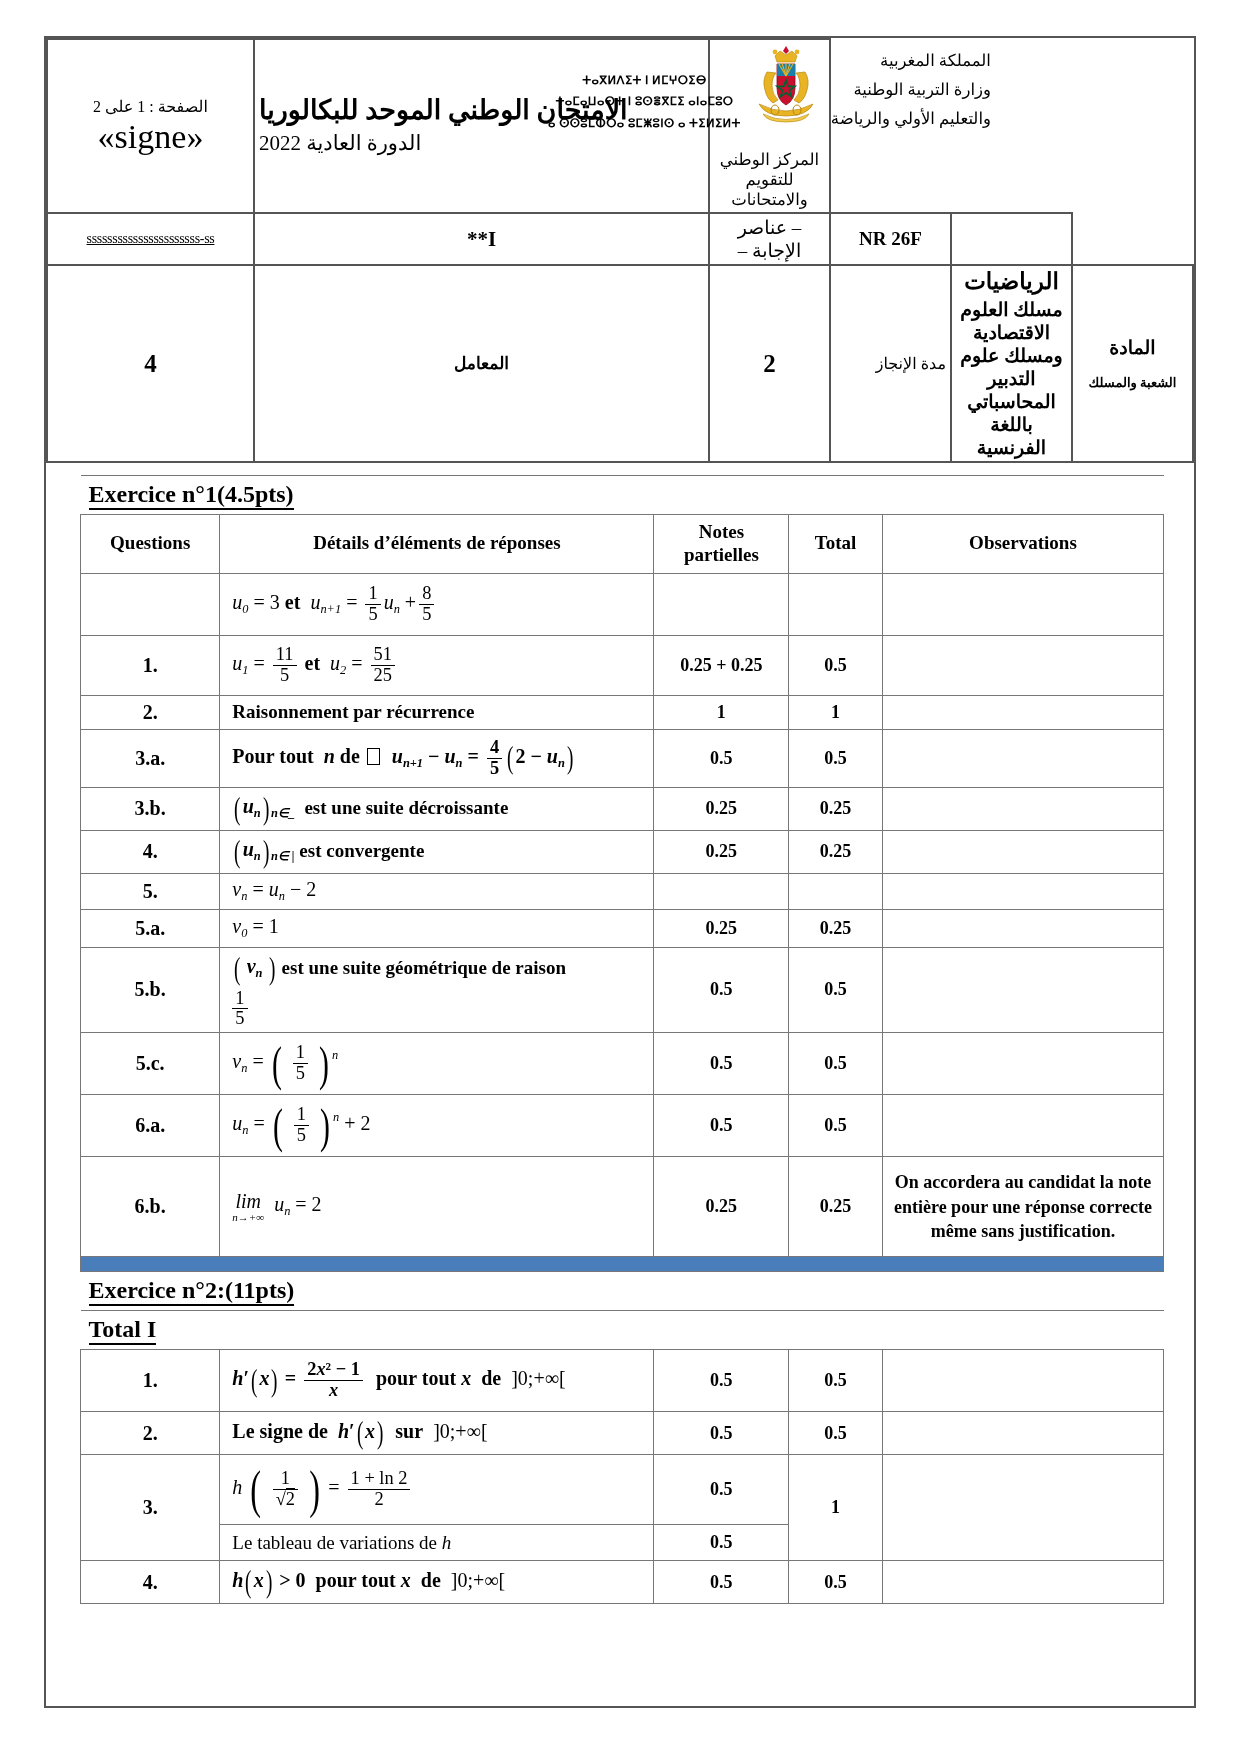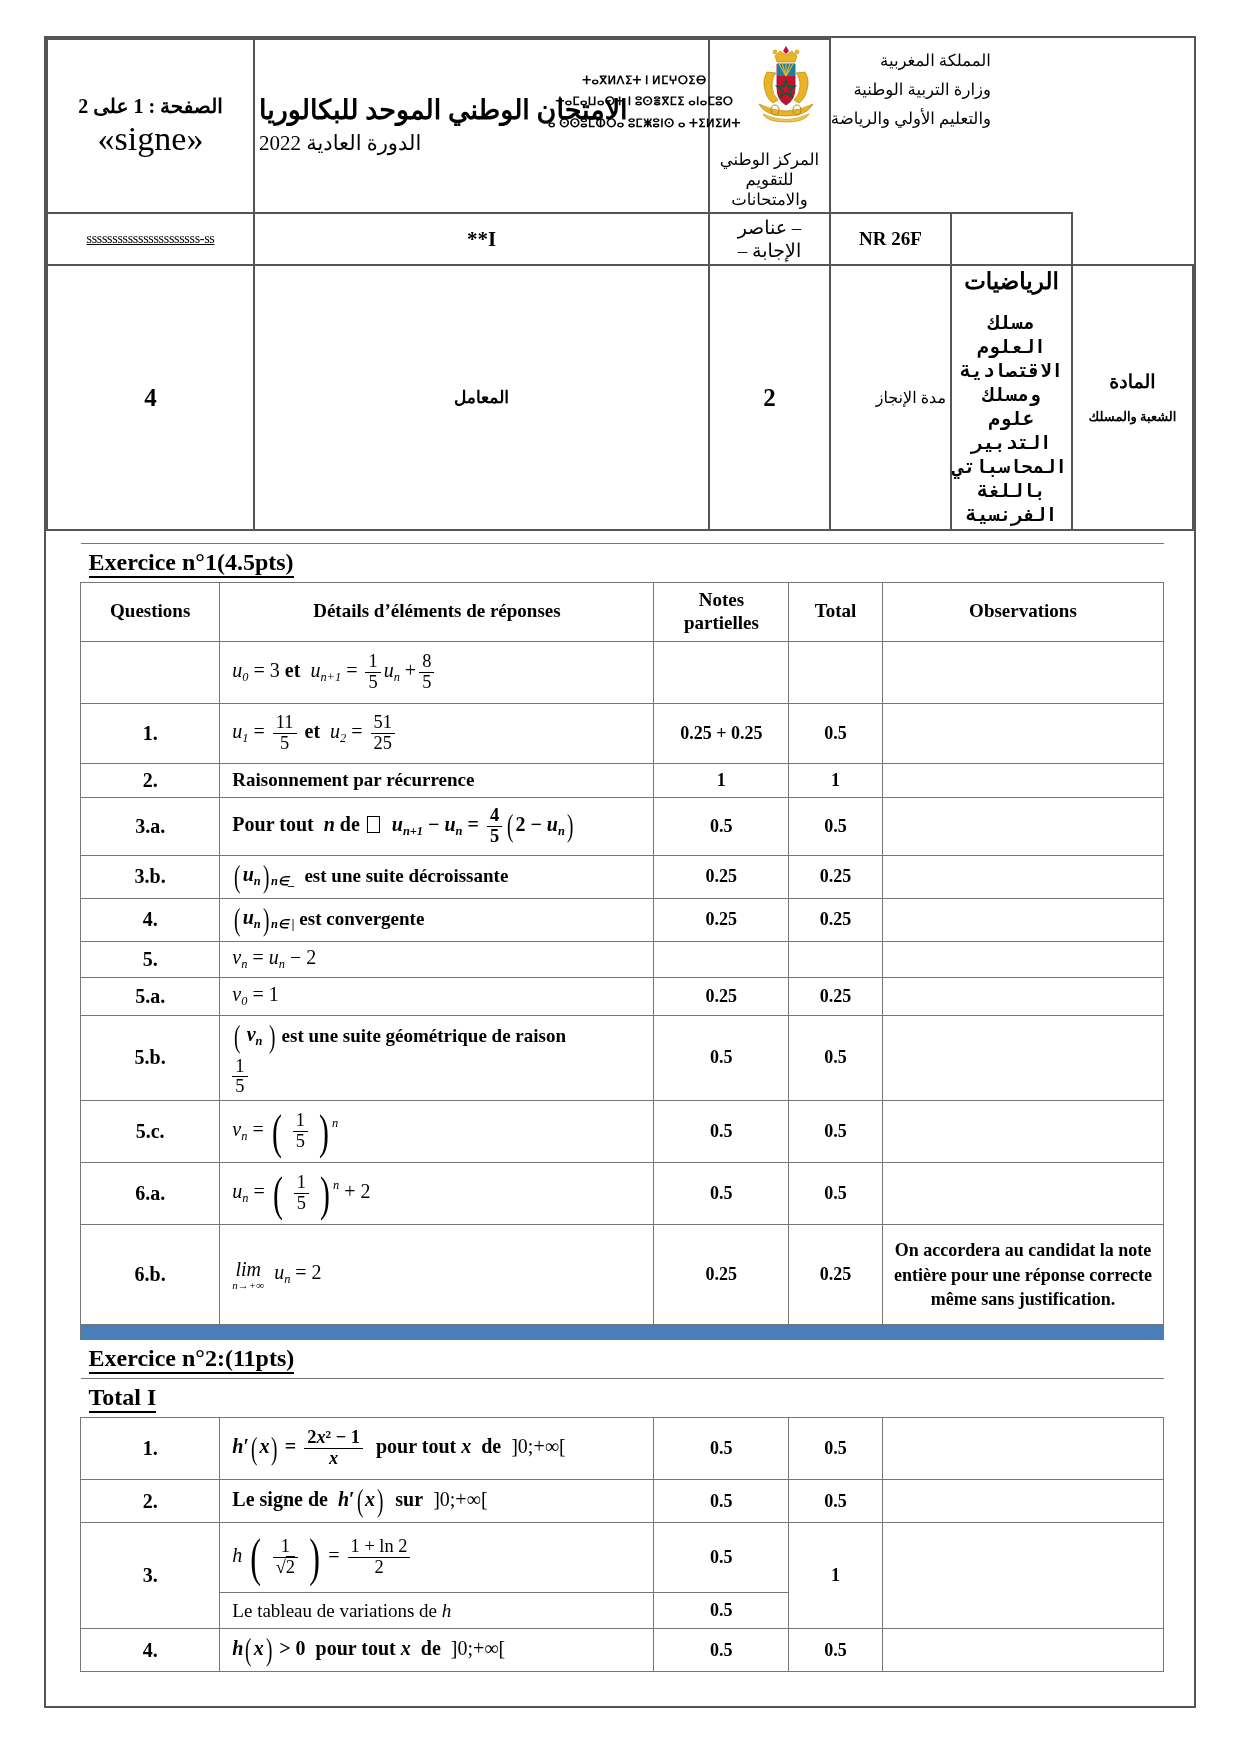--- a/index.html
+++ b/index.html
@@ -35,22 +35,22 @@
     border: 2px solid #555;
     vertical-align: middle;
     padding: 2px 4px;
   }
   .cell-page {
     width: 197px;
     text-align: center;
     direction: rtl;
   }
   .page-line1 {
-    font-size: 20px;
-    font-weight: 700;
+    font-size: 16px;
+    font-weight: 400;
     direction: rtl;
     margin-bottom: 2px;
   }
   .page-line2 {
     font-size: 34px;
     font-family: "Liberation Serif", serif;
     direction: ltr;
   }
   .cell-title {
     width: 445px;
@@ -141,21 +141,21 @@
   }
   .c-dur-lbl {
     width: 64px; text-align: right; font-size: 16px; font-weight: normal;
     direction: rtl; line-height: 1.25;
   }
   .c-subject {
     text-align: center;
     direction: rtl;
   }
   .subj-1 { font-size: 23px; font-weight: bold; }
-  .subj-2 { font-size: 19px; font-weight: bold; margin-top: 16px; font-family: Liberation Mono, monospace; }
+  .subj-2 { font-size: 19px; font-weight: bold; margin-top: 3px; }
   .c-matiere {
     width: 150px;
     text-align: center;
     direction: rtl;
   }
   .mat-1 { font-size: 19px; font-weight: bold; }
   .mat-2 { font-size: 13px; font-weight: bold; margin-top: 16px; }
 
   
   .wrap { padding: 12px 30px 0 34px; }

